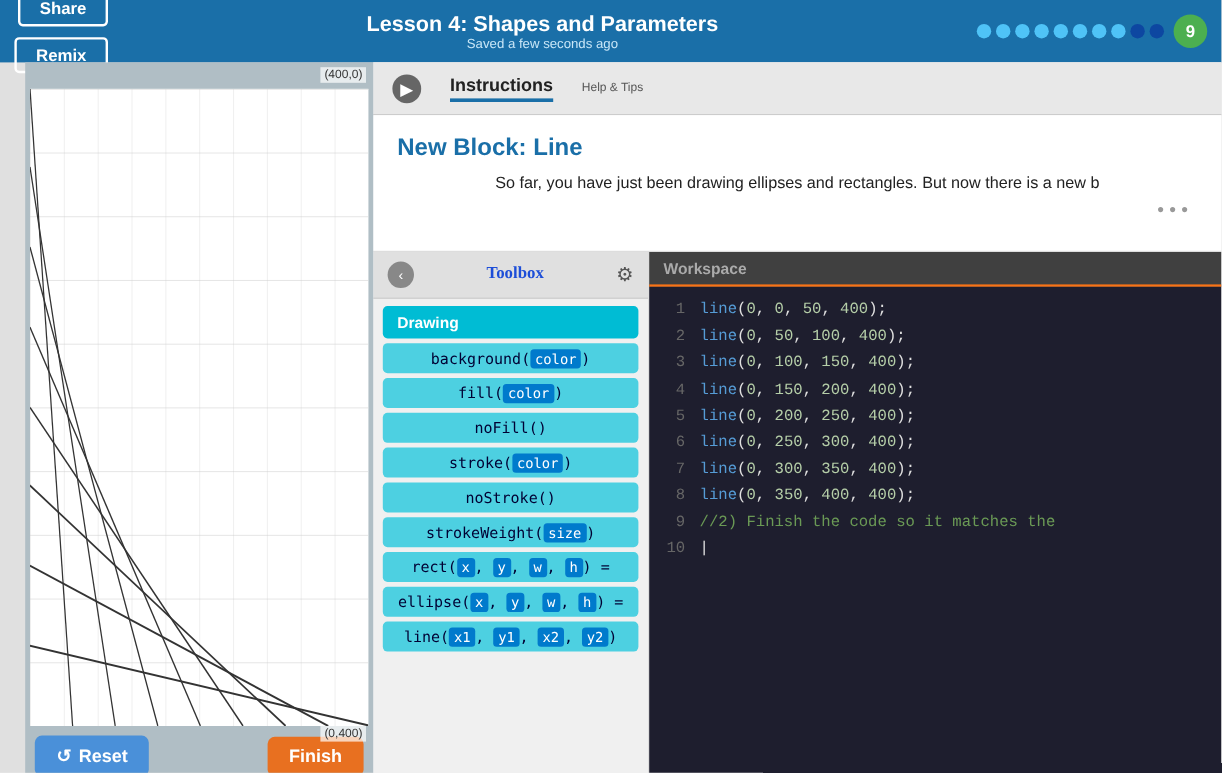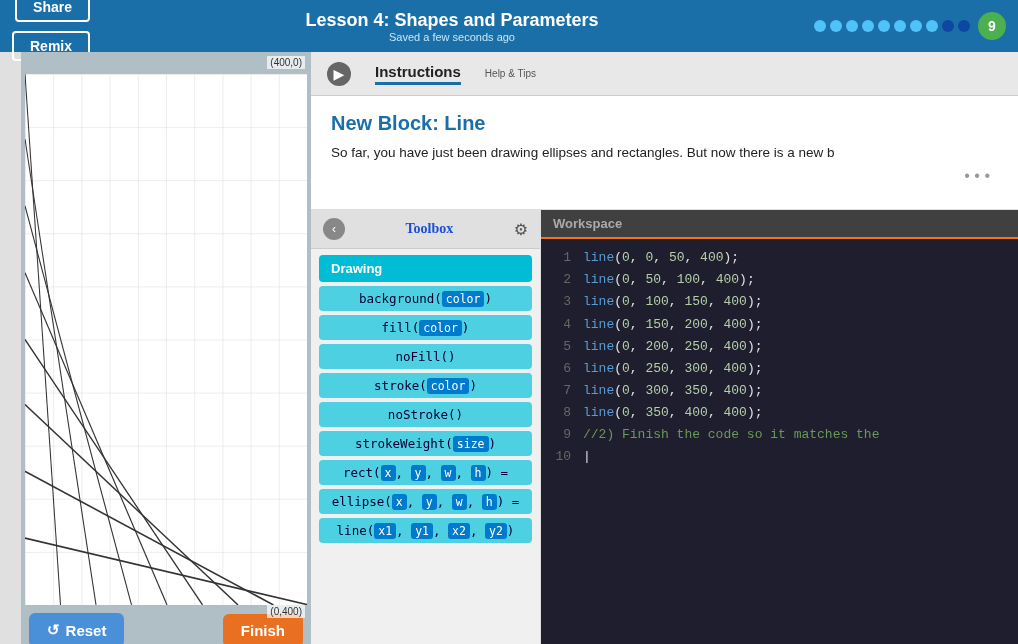--- a/index.html
+++ b/index.html
@@ -197,20 +197,21 @@
     .instruction-heading {
       font-size: 20px;
       font-weight: bold;
       color: #1a6fa8;
       margin-bottom: 8px;
     }
     .instruction-text {
       font-size: 13.5px;
       color: #222;
       line-height: 1.5;
+      text-align: center;
     }
     .dots-ellipsis {
       color: #999;
       font-size: 16px;
       text-align: right;
       padding-right: 8px;
       margin-top: 4px;
     }
 
     

